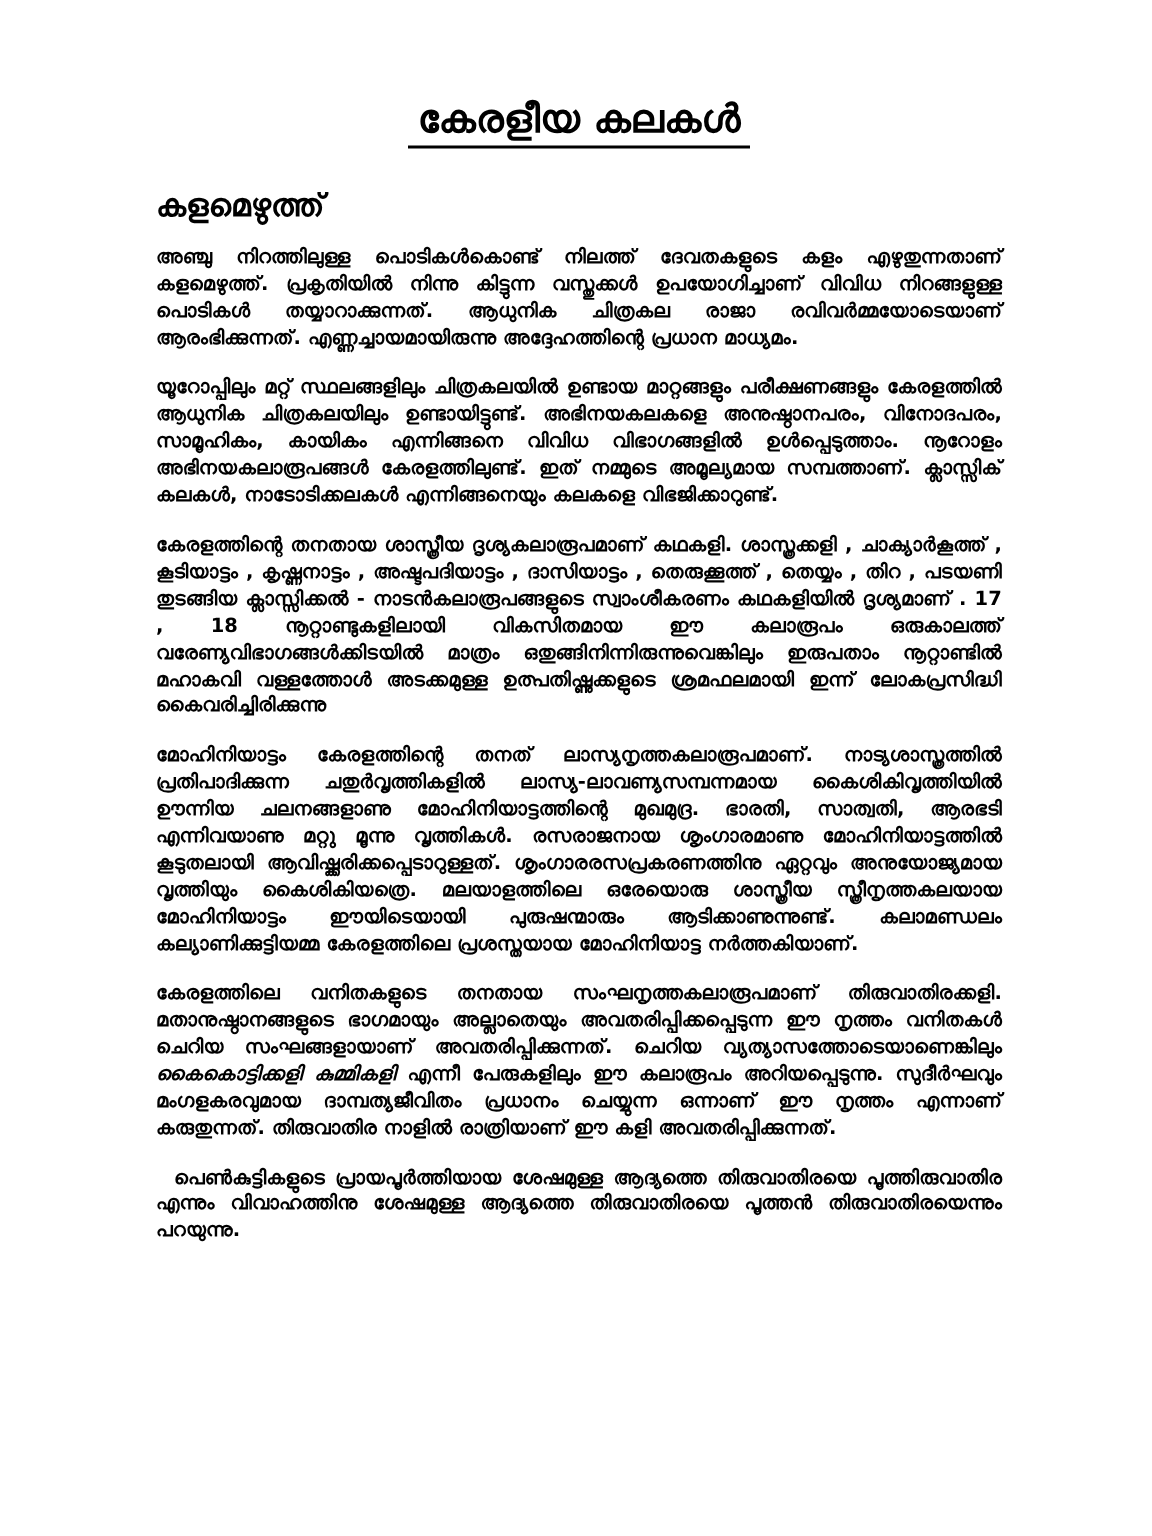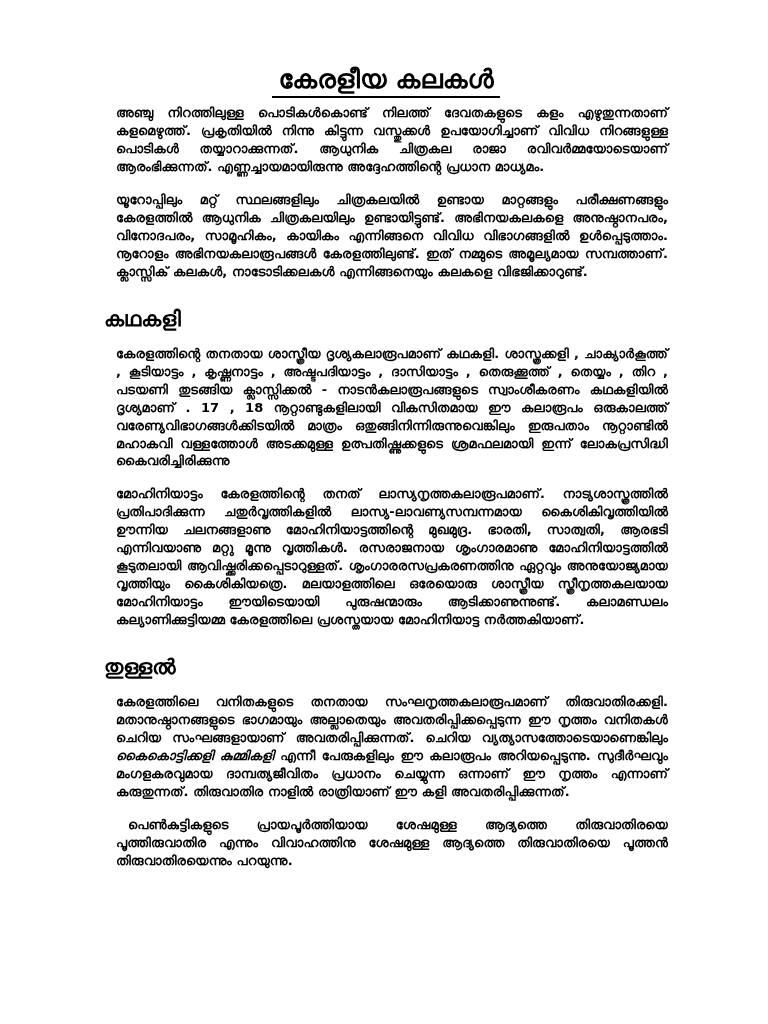--- a/index.html
+++ b/index.html
@@ -34,55 +34,54 @@
     font-size: 21px;
     font-weight: 800;
     line-height: 1.2;
     margin: 26px 0 13px 0;
   }
   p.body-para {
     font-size: 13px;
     font-weight: 700;
     line-height: 1.38;
     text-align: justify;
-    margin: 0 0 15px 12px;
+    margin: 0 0 15px 0;
     letter-spacing: 0.1px;
   }
   p.body-para em {
     font-style: italic;
   }
   p.indented {
     text-indent: 12px;
   }
 </style>
 </head>
 <body>
 
 <div class="page">
 
   <h1 class="doc-title">
     <span class="title-text">കേരളീയ കലകൾ</span>
   </h1>
 
   <section>
+    <h2 class="section-heading">കളമെഴുത്ത്</h2>
     <p class="body-para">അഞ്ചു നിറത്തിലുള്ള പൊടികൾകൊണ്ട് നിലത്ത് ദേവതകളുടെ കളം എഴുതുന്നതാണ് കളമെഴുത്ത്. പ്രകൃതിയിൽ നിന്നു കിട്ടുന്ന വസ്തുക്കൾ ഉപയോഗിച്ചാണ് വിവിധ നിറങ്ങളുള്ള പൊടികൾ തയ്യാറാക്കുന്നത്. ആധുനിക ചിത്രകല രാജാ രവിവർമ്മയോടെയാണ് ആരംഭിക്കുന്നത്. എണ്ണച്ചായമായിരുന്നു അദ്ദേഹത്തിന്റെ പ്രധാന മാധ്യമം.</p>
     <p class="body-para">യൂറോപ്പിലും മറ്റ് സ്ഥലങ്ങളിലും ചിത്രകലയിൽ ഉണ്ടായ മാറ്റങ്ങളും പരീക്ഷണങ്ങളും കേരളത്തിൽ ആധുനിക ചിത്രകലയിലും ഉണ്ടായിട്ടുണ്ട്. അഭിനയകലകളെ അനുഷ്ഠാനപരം, വിനോദപരം, സാമൂഹികം, കായികം എന്നിങ്ങനെ വിവിധ വിഭാഗങ്ങളിൽ ഉൾപ്പെടുത്താം. നൂറോളം അഭിനയകലാരൂപങ്ങൾ കേരളത്തിലുണ്ട്. ഇത് നമ്മുടെ അമൂല്യമായ സമ്പത്താണ്. ക്ലാസ്സിക് കലകൾ, നാടോടിക്കലകൾ എന്നിങ്ങനെയും കലകളെ വിഭജിക്കാറുണ്ട്.</p>
   </section>
 
   <section>
-    <h2 class="section-heading">കഥകളി</h2>
     <p class="body-para">കേരളത്തിന്റെ തനതായ ശാസ്ത്രീയ ദൃശ്യകലാരൂപമാണ് കഥകളി. ശാസ്ത്രക്കളി , ചാക്യാർകൂത്ത് , കൂടിയാട്ടം , കൃഷ്ണനാട്ടം , അഷ്ടപദിയാട്ടം , ദാസിയാട്ടം , തെരുക്കൂത്ത് , തെയ്യം , തിറ , പടയണി തുടങ്ങിയ ക്ലാസ്സിക്കൽ - നാടൻകലാരൂപങ്ങളുടെ സ്വാംശീകരണം കഥകളിയിൽ ദൃശ്യമാണ് . 17 , 18 നൂറ്റാണ്ടുകളിലായി വികസിതമായ ഈ കലാരൂപം ഒരുകാലത്ത് വരേണ്യവിഭാഗങ്ങൾക്കിടയിൽ മാത്രം ഒതുങ്ങിനിന്നിരുന്നുവെങ്കിലും ഇരുപതാം നൂറ്റാണ്ടിൽ മഹാകവി വള്ളത്തോൾ അടക്കമുള്ള ഉത്പതിഷ്ണുക്കളുടെ ശ്രമഫലമായി ഇന്ന് ലോകപ്രസിദ്ധി കൈവരിച്ചിരിക്കുന്നു</p>
   </section>
 
   <section>
     <p class="body-para">മോഹിനിയാട്ടം കേരളത്തിന്റെ തനത് ലാസ്യനൃത്തകലാരൂപമാണ്. നാട്യശാസ്ത്രത്തിൽ പ്രതിപാദിക്കുന്ന ചതുർവൃത്തികളിൽ ലാസ്യ-ലാവണ്യസമ്പന്നമായ കൈശികിവൃത്തിയിൽ ഊന്നിയ ചലനങ്ങളാണു മോഹിനിയാട്ടത്തിന്റെ മുഖമുദ്ര. ഭാരതി, സാത്വതി, ആരഭടി എന്നിവയാണു മറ്റു മൂന്നു വൃത്തികൾ. രസരാജനായ ശൃംഗാരമാണു മോഹിനിയാട്ടത്തിൽ കൂടുതലായി ആവിഷ്ക്കരിക്കപ്പെടാറുള്ളത്. ശൃംഗാരരസപ്രകരണത്തിനു ഏറ്റവും അനുയോജ്യമായ വൃത്തിയും കൈശികിയത്രെ. മലയാളത്തിലെ ഒരേയൊരു ശാസ്ത്രീയ സ്ത്രീനൃത്തകലയായ മോഹിനിയാട്ടം ഈയിടെയായി പുരുഷന്മാരും ആടിക്കാണുന്നുണ്ട്. കലാമണ്ഡലം കല്യാണിക്കുട്ടിയമ്മ കേരളത്തിലെ പ്രശസ്തയായ മോഹിനിയാട്ട നർത്തകിയാണ്.</p>
   </section>
 
   <section>
-    <h2 class="section-heading">തുള്ളൽ</h2>
   </section>
 
   <section>
     <p class="body-para">
       <span>കേരളത്തിലെ വനിതകളുടെ തനതായ സംഘനൃത്തകലാരൂപമാണ് തിരുവാതിരക്കളി. മതാനുഷ്ഠാനങ്ങളുടെ ഭാഗമായും അല്ലാതെയും അവതരിപ്പിക്കപ്പെടുന്ന ഈ നൃത്തം വനിതകൾ ചെറിയ സംഘങ്ങളായാണ് അവതരിപ്പിക്കുന്നത്. ചെറിയ വ്യത്യാസത്തോടെയാണെങ്കിലും </span><em>കൈകൊട്ടിക്കളി കുമ്മികളി</em><span> എന്നീ പേരുകളിലും ഈ കലാരൂപം അറിയപ്പെടുന്നു. സുദീർഘവും മംഗളകരവുമായ ദാമ്പത്യജീവിതം പ്രധാനം ചെയ്യുന്ന ഒന്നാണ് ഈ നൃത്തം എന്നാണ് കരുതുന്നത്. തിരുവാതിര നാളിൽ രാത്രിയാണ് ഈ കളി അവതരിപ്പിക്കുന്നത്.</span>
     </p>
     <p class="body-para indented">പെൺകുട്ടികളുടെ പ്രായപൂർത്തിയായ ശേഷമുള്ള ആദ്യത്തെ തിരുവാതിരയെ പൂത്തിരുവാതിര എന്നും വിവാഹത്തിനു ശേഷമുള്ള ആദ്യത്തെ തിരുവാതിരയെ പൂത്തൻ തിരുവാതിരയെന്നും പറയുന്നു.</p>
   </section>
 
 </div>

